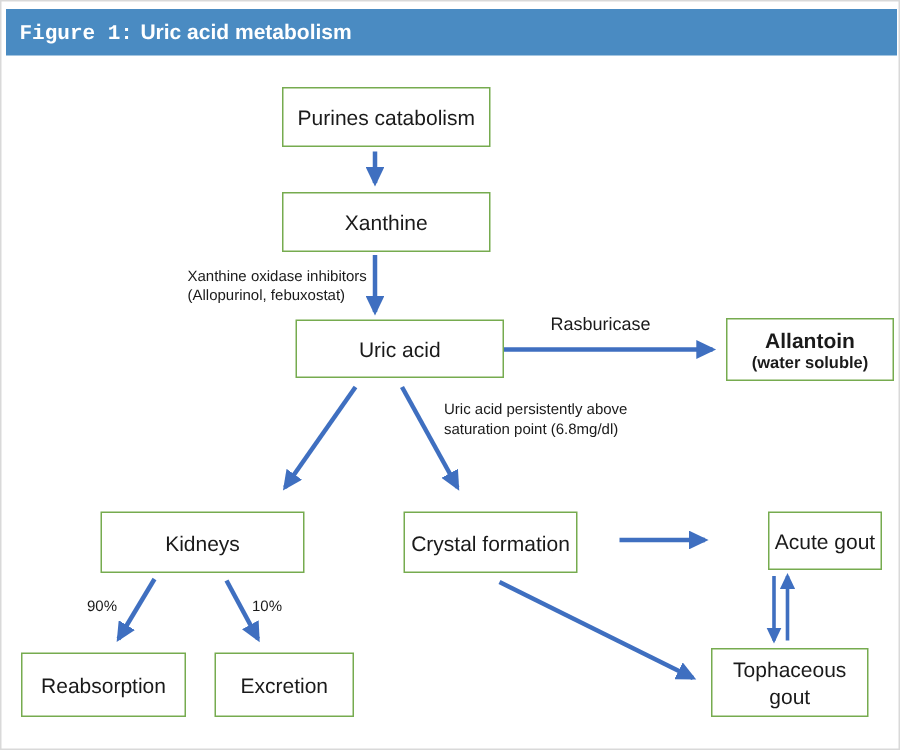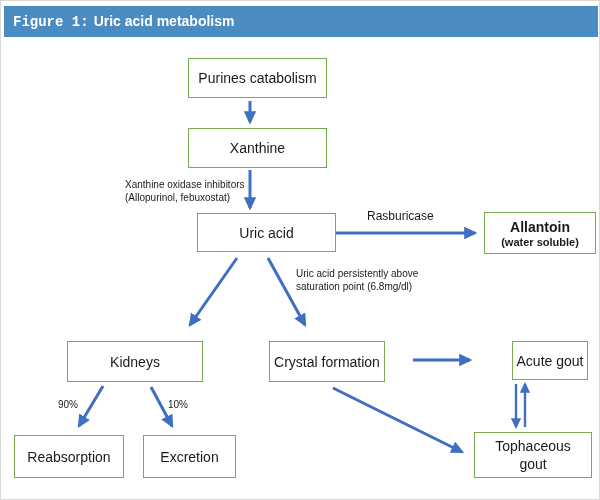--- a/index.html
+++ b/index.html
@@ -77,21 +77,21 @@
   
   #n-purines      { left: 187px; top:  21px; width: 139px; height: 40px; }
   #n-xanthine     { left: 187px; top:  91px; width: 139px; height: 40px; }
   #n-uric         { left: 196px; top: 176px; width: 139px; height: 39px; }
   #n-allantoin    { left: 483px; top: 175px; width: 112px; height: 42px; font-weight: bold; }
   #n-kidneys      { left:  66px; top: 304px; width: 136px; height: 41px; }
   #n-crystal      { left: 268px; top: 304px; width: 116px; height: 41px; }
   #n-acute        { left: 475px; top: 304px; width: 76px; height: 39px; margin-left: 36px; }
   #n-reabsorption { left:  13px; top: 398px; width: 110px; height: 43px; }
   #n-excretion    { left: 142px; top: 398px; width:  93px; height: 43px; }
-  #n-tophaceous   { left: 473px; top: 395px; width: 118px; height: 46px; }
+  #n-tophaceous   { left: 473px; top: 395px; width: 105px; height: 46px; }
 
   #a-xoinhib  { left: 124px; top: 141px; }
   #a-rasb     { left: 366px; top: 172px; }
   #a-satur    { left: 295px; top: 230px; }
   #a-pct90    { left:  57px; top: 360px; }
   #a-pct10    { left: 167px; top: 360px; }
 </style>
 </head>
 <body>
 

